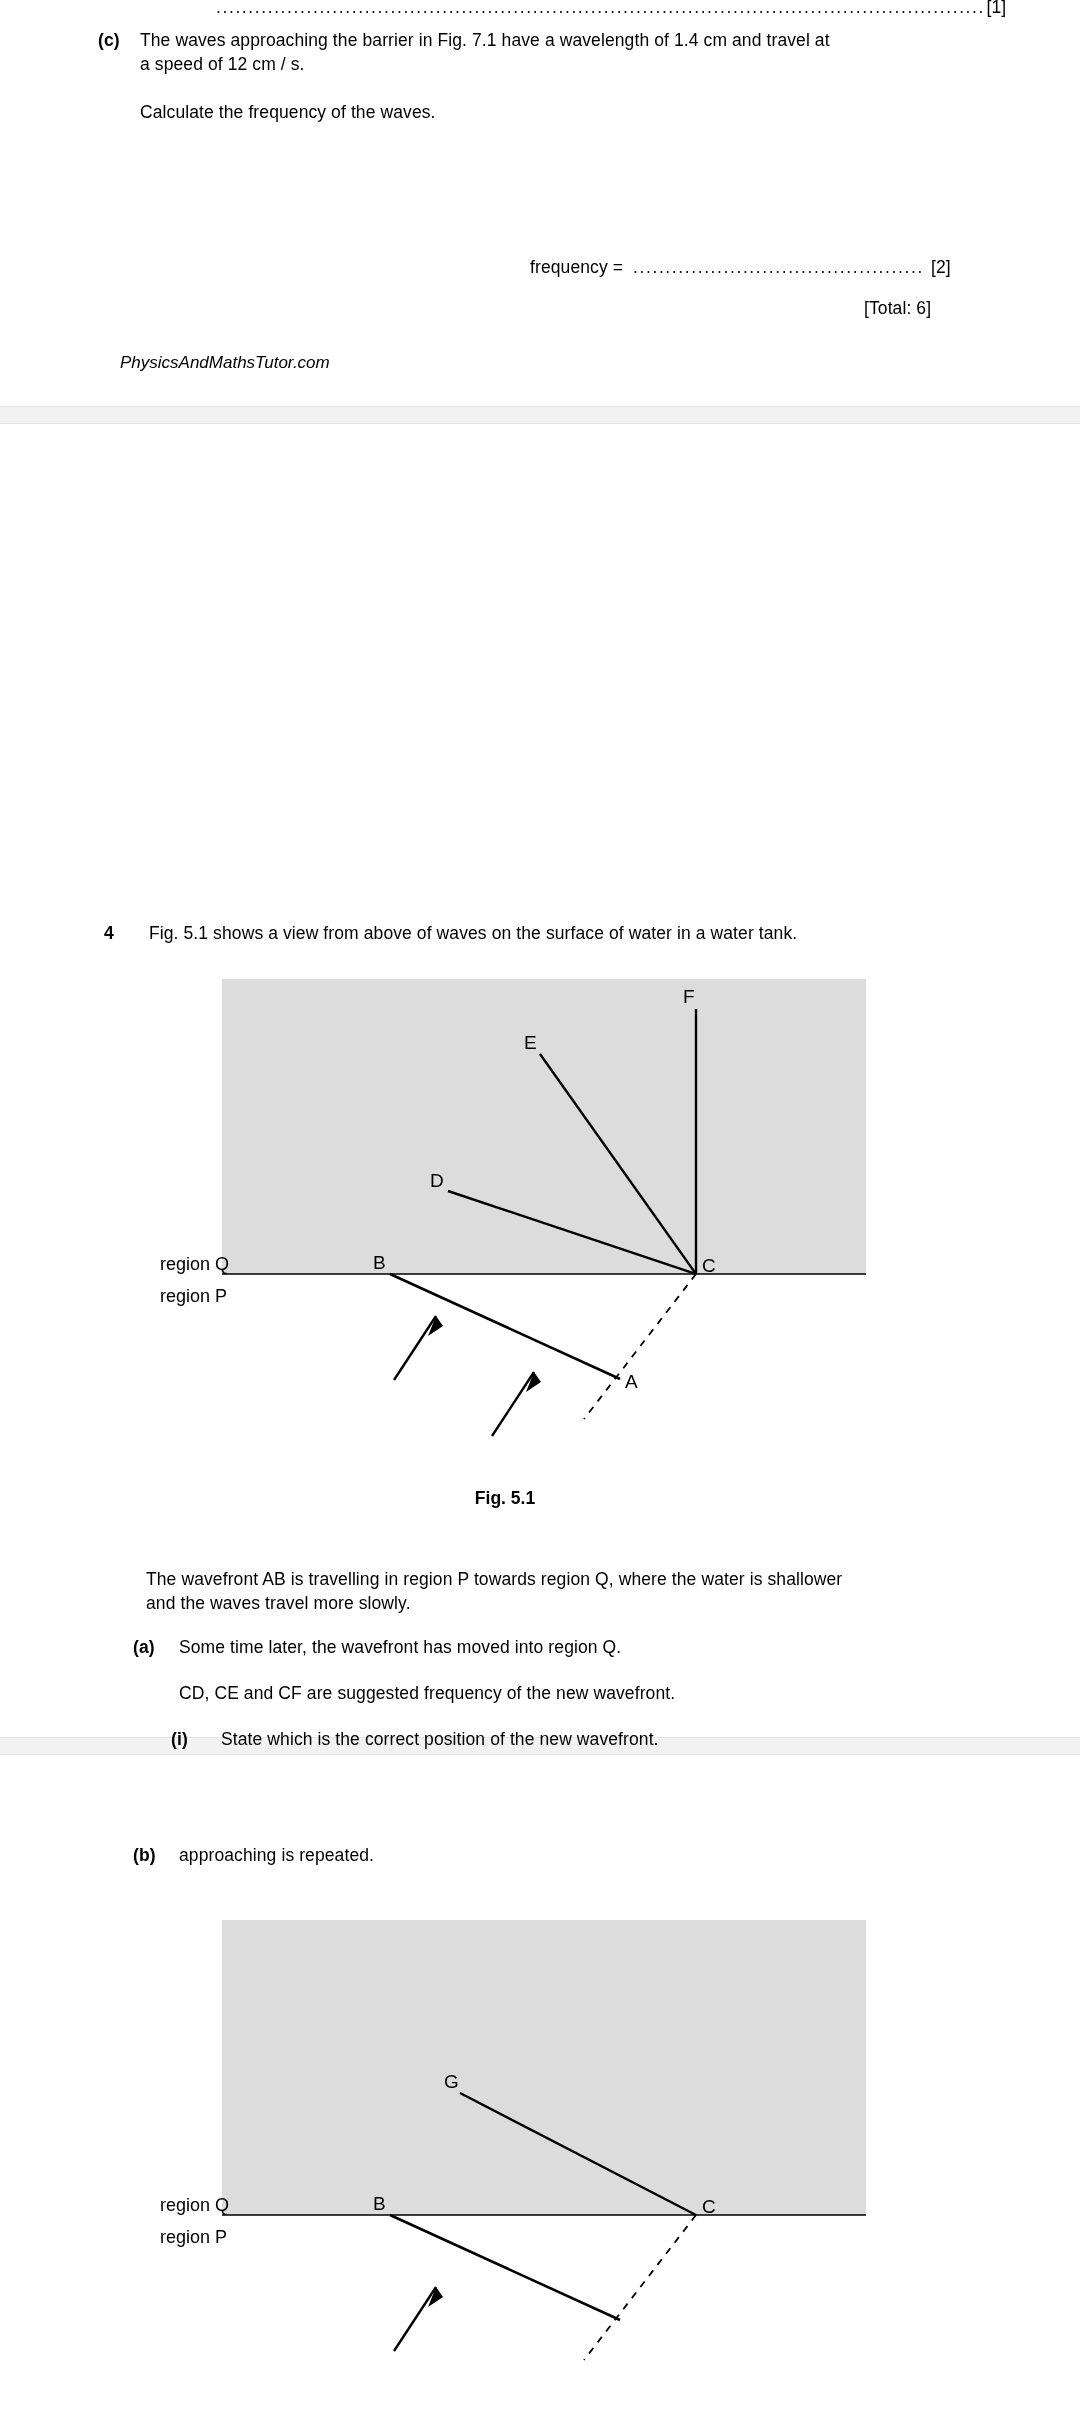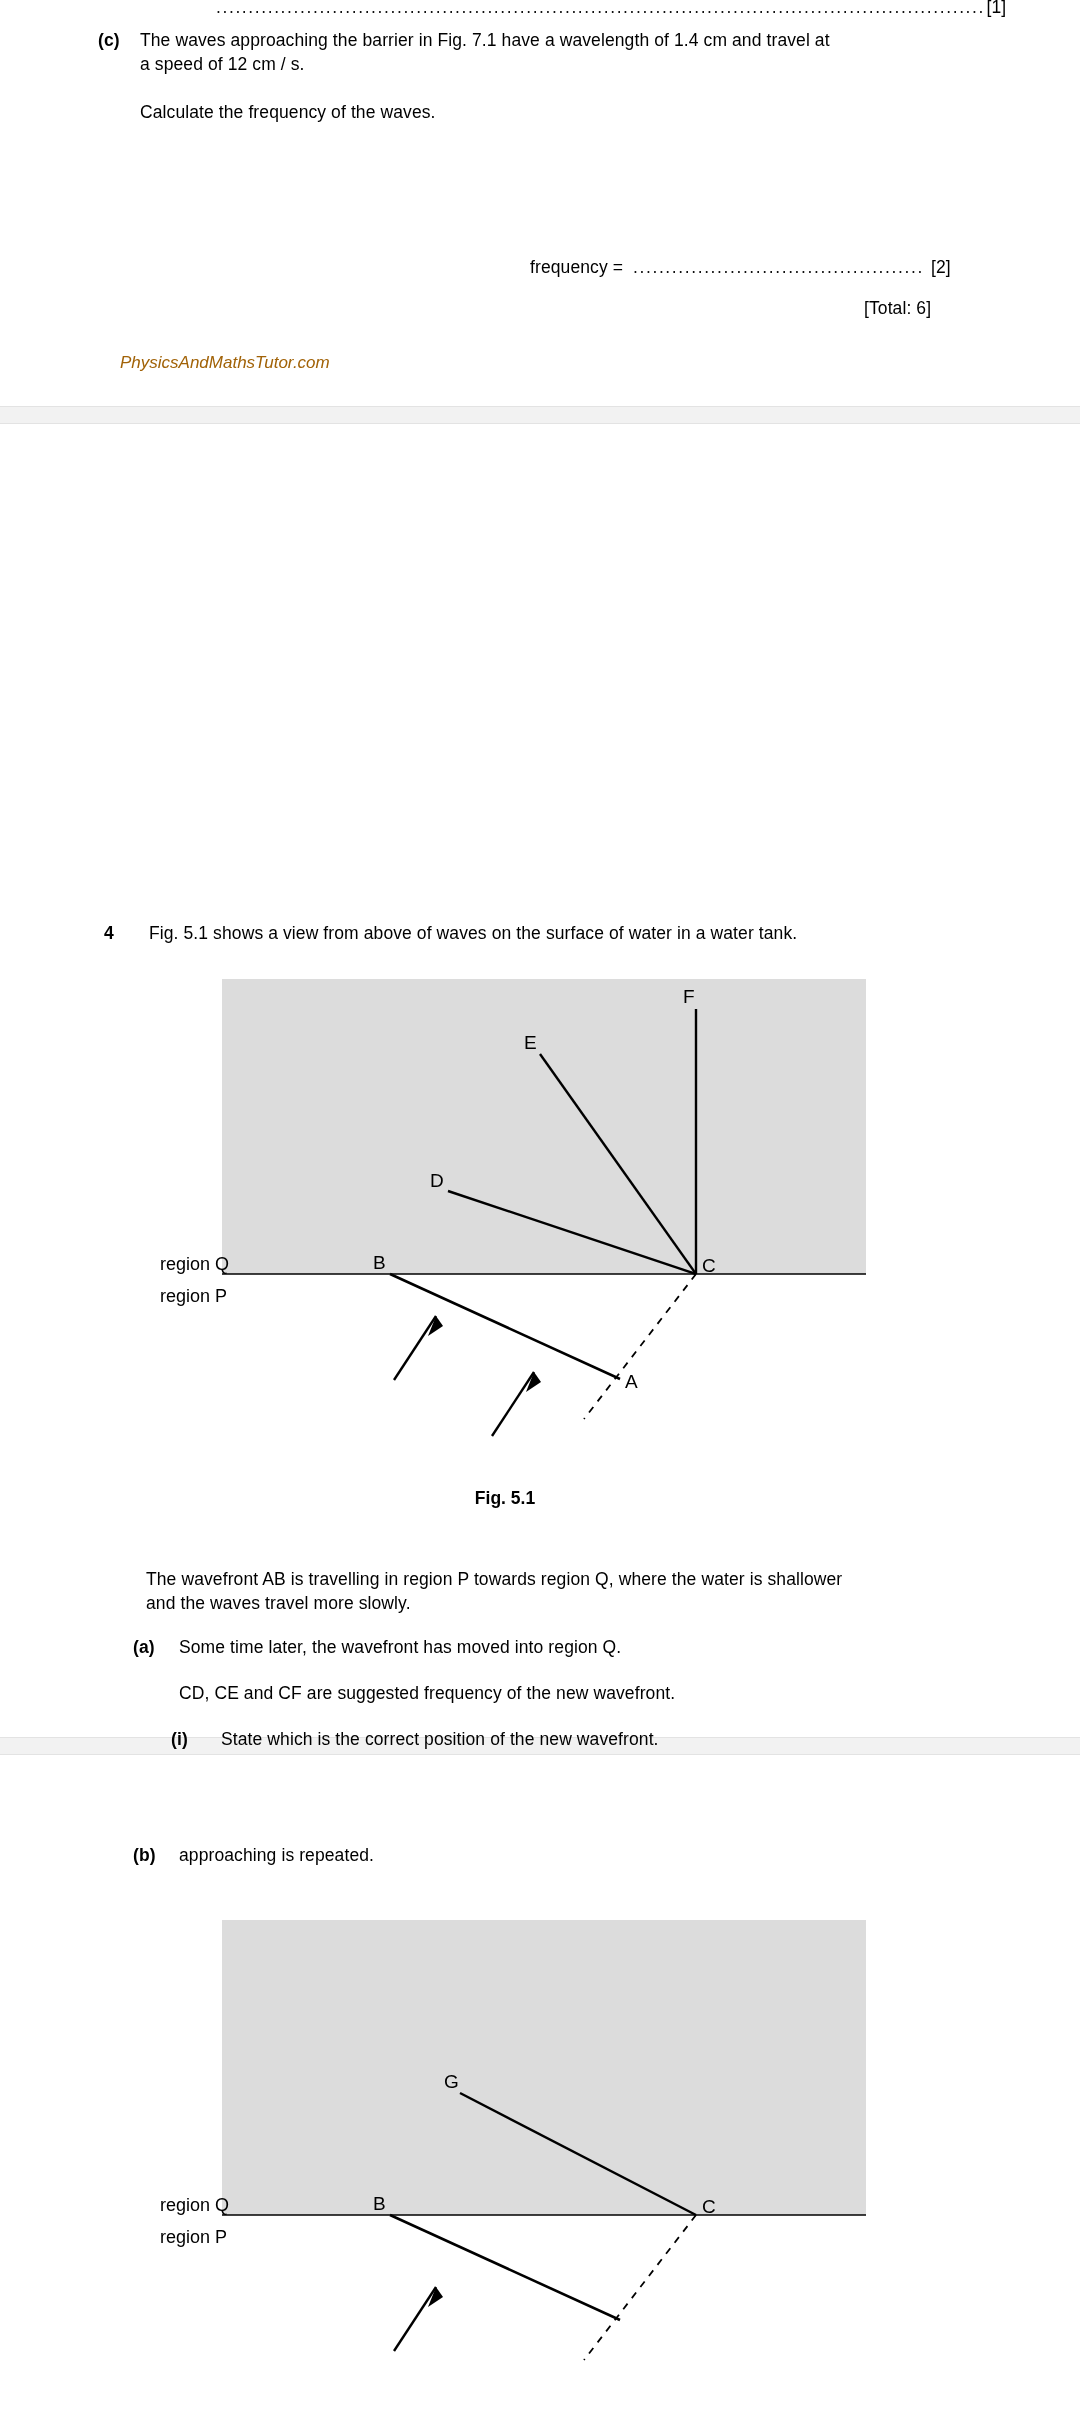--- a/index.html
+++ b/index.html
@@ -61,21 +61,21 @@
   }
   .marks {
     font-size: 17.5px;
     line-height: 22px;
     white-space: nowrap;
   }
 
   .wm {
     font-style: italic;
     font-size: 17px;
-    color: #a16207;
+    color: #000000;
   }
 
   .figcap {
     text-align: center;
     font-weight: bold;
     font-size: 17.5px;
   }
 
   
   .figwrap { position: relative; width: 1080px; }

